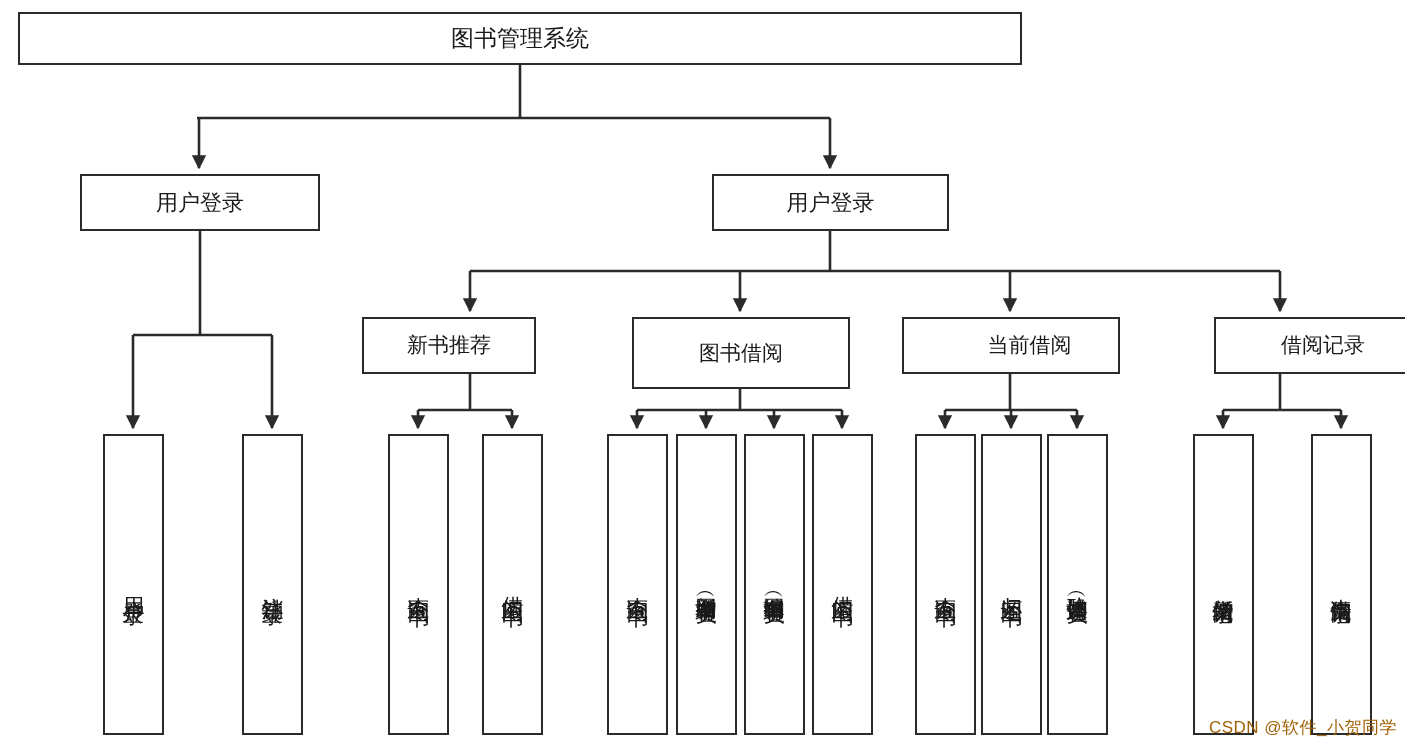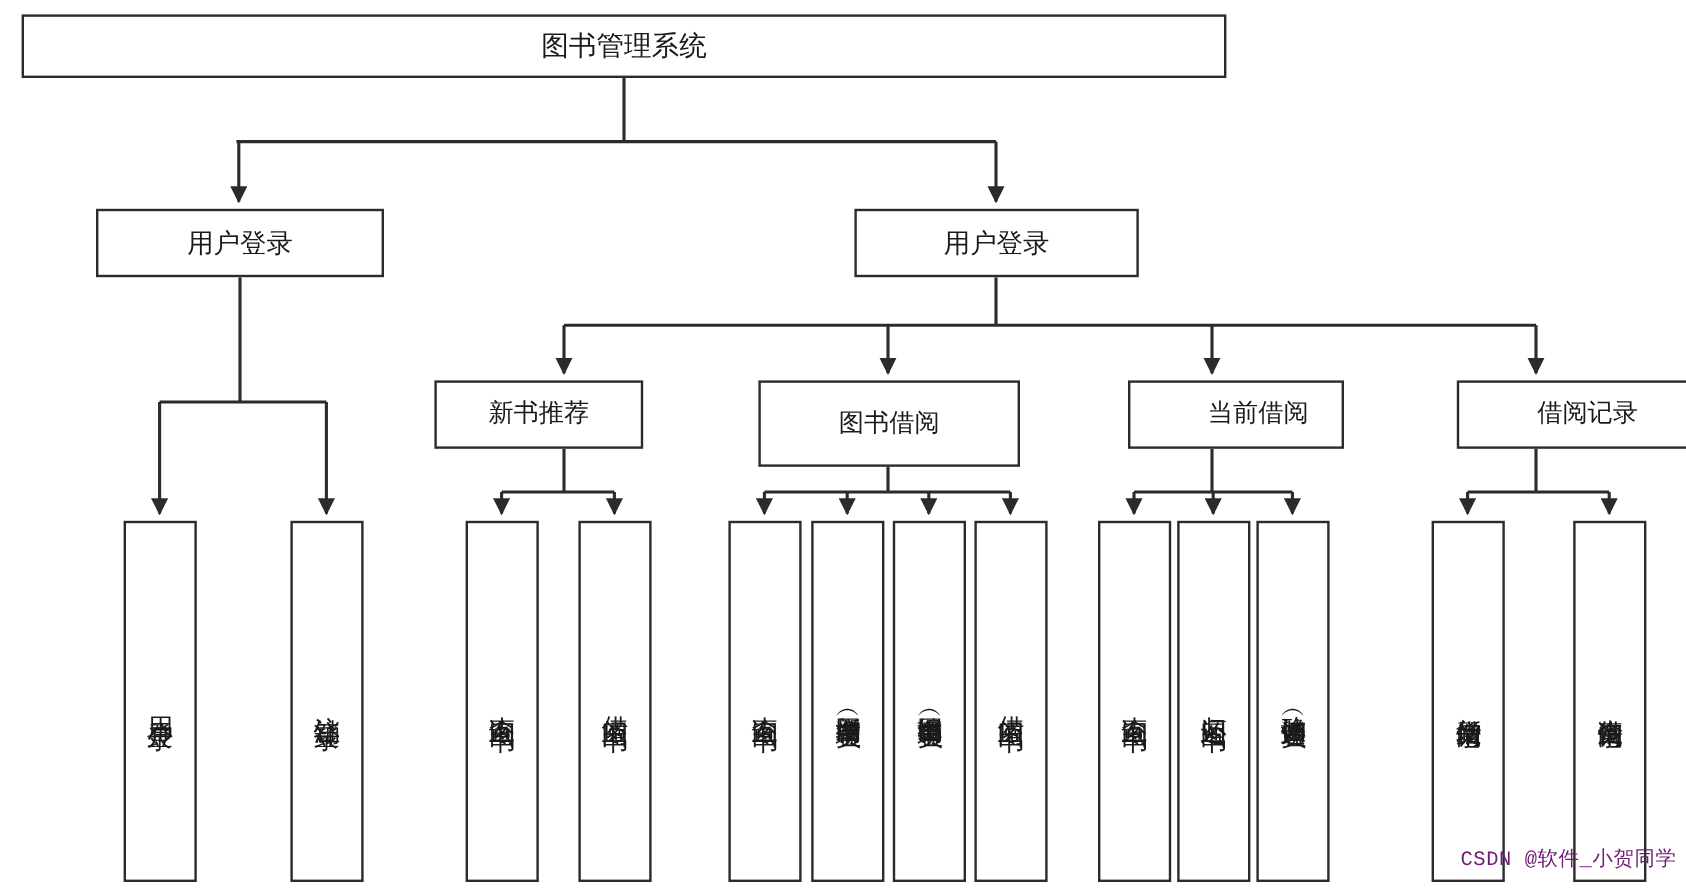--- a/index.html
+++ b/index.html
@@ -52,26 +52,25 @@
     font-size:22px;
     letter-spacing:3px;
     line-height:1;
     color:#1a1a1a;
     white-space:nowrap;
   }
   .leaf.tall .vtext{font-size:21px;letter-spacing:1px;}
   .watermark{
     position:absolute;
     right:8px;
-    bottom:20px;
+    bottom:8px;
     font-size:17px;
-    color:#701a75;
+    color:#a16207;
     letter-spacing:0.5px;
     white-space:nowrap;
-    font-family:Liberation Mono, monospace;
   }
 </style>
 </head>
 <body>
 
 <div id="canvas">
 
   <svg class="connectors" viewBox="0 0 1405 747" xmlns="http://www.w3.org/2000/svg">
     <defs>
       <marker id="arrow" viewBox="0 0 10 10" refX="9" refY="5" markerWidth="5.5" markerHeight="5.5" orient="auto-start-reverse">
@@ -133,21 +132,21 @@
   <div class="node l1" style="left:712px;top:174px;width:237px;height:57px;">
     <span>用户登录</span>
   </div>
 
   <div class="node l2" style="left:362px;top:317px;width:174px;height:57px;">
     <span>新书推荐</span>
   </div>
   <div class="node l2" style="left:632px;top:317px;width:218px;height:72px;">
     <span>图书借阅</span>
   </div>
-  <div class="node l2" style="left:940px;top:317px;width:180px;height:57px;padding-left:37px;">
+  <div class="node l2" style="left:902px;top:317px;width:218px;height:57px;padding-left:37px;">
     <span>当前借阅</span>
   </div>
   <div class="node l2" style="left:1172px;top:317px;width:218px;height:57px;margin-left:42px;">
     <span>借阅记录</span>
   </div>
 
   <div class="leaf" style="left:103px;top:434px;width:61px;height:301px;">
     <span class="vtext">用户登录</span>
   </div>
   <div class="leaf" style="left:242px;top:434px;width:61px;height:301px;">

